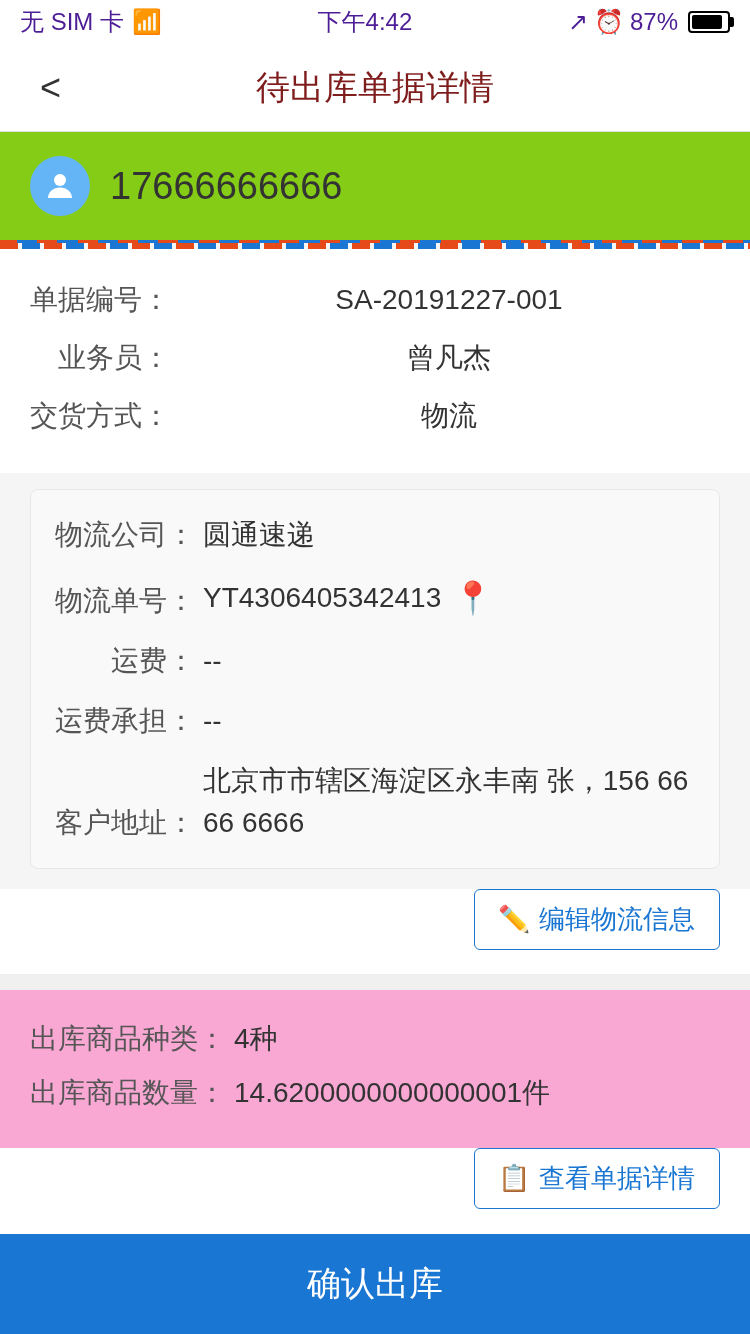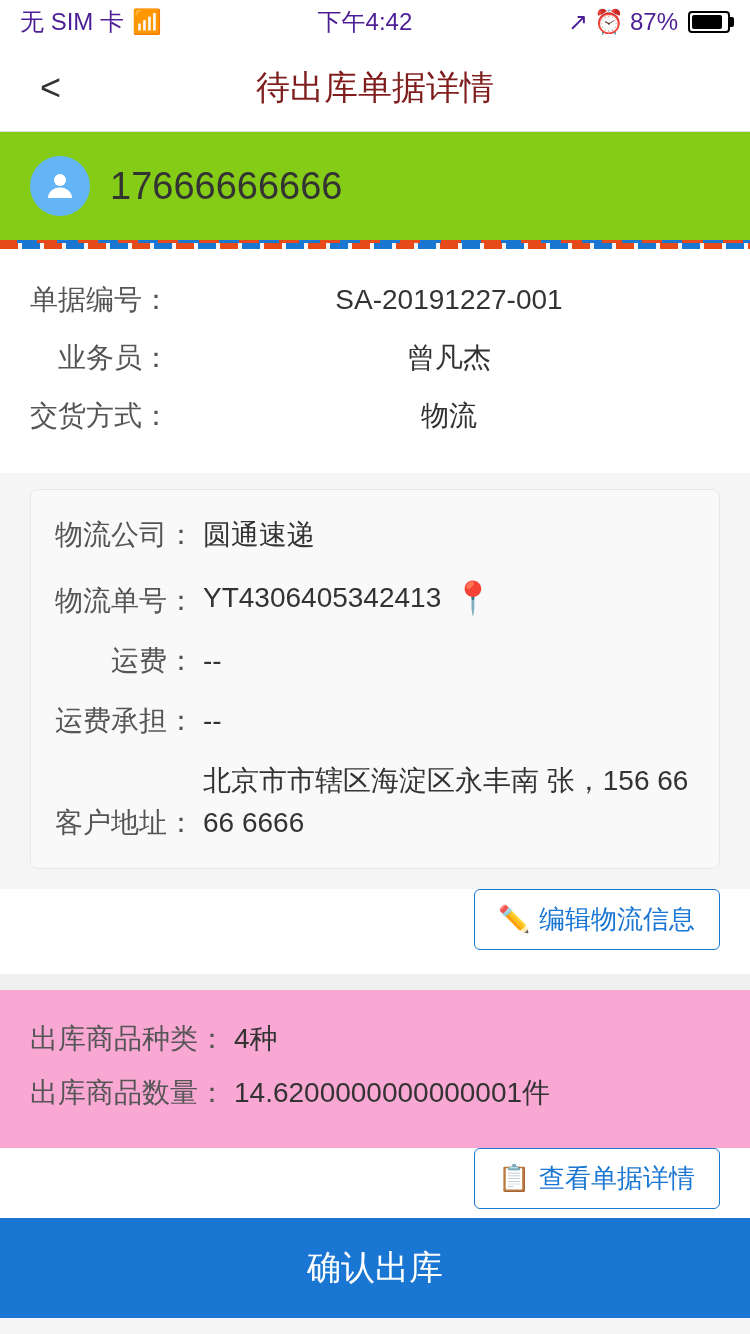--- a/index.html
+++ b/index.html
@@ -226,21 +226,21 @@
       background: #fff;
       display: flex;
       align-items: center;
       gap: 8px;
       cursor: pointer;
     }
 
     
     .confirm-btn-container {
       position: fixed;
-      bottom: 16px;
+      bottom: 0;
       width: 750px;
       background: #1976d2;
       height: 100px;
       display: flex;
       align-items: center;
       justify-content: center;
     }
     .confirm-btn {
       color: #fff;
       font-size: 34px;

